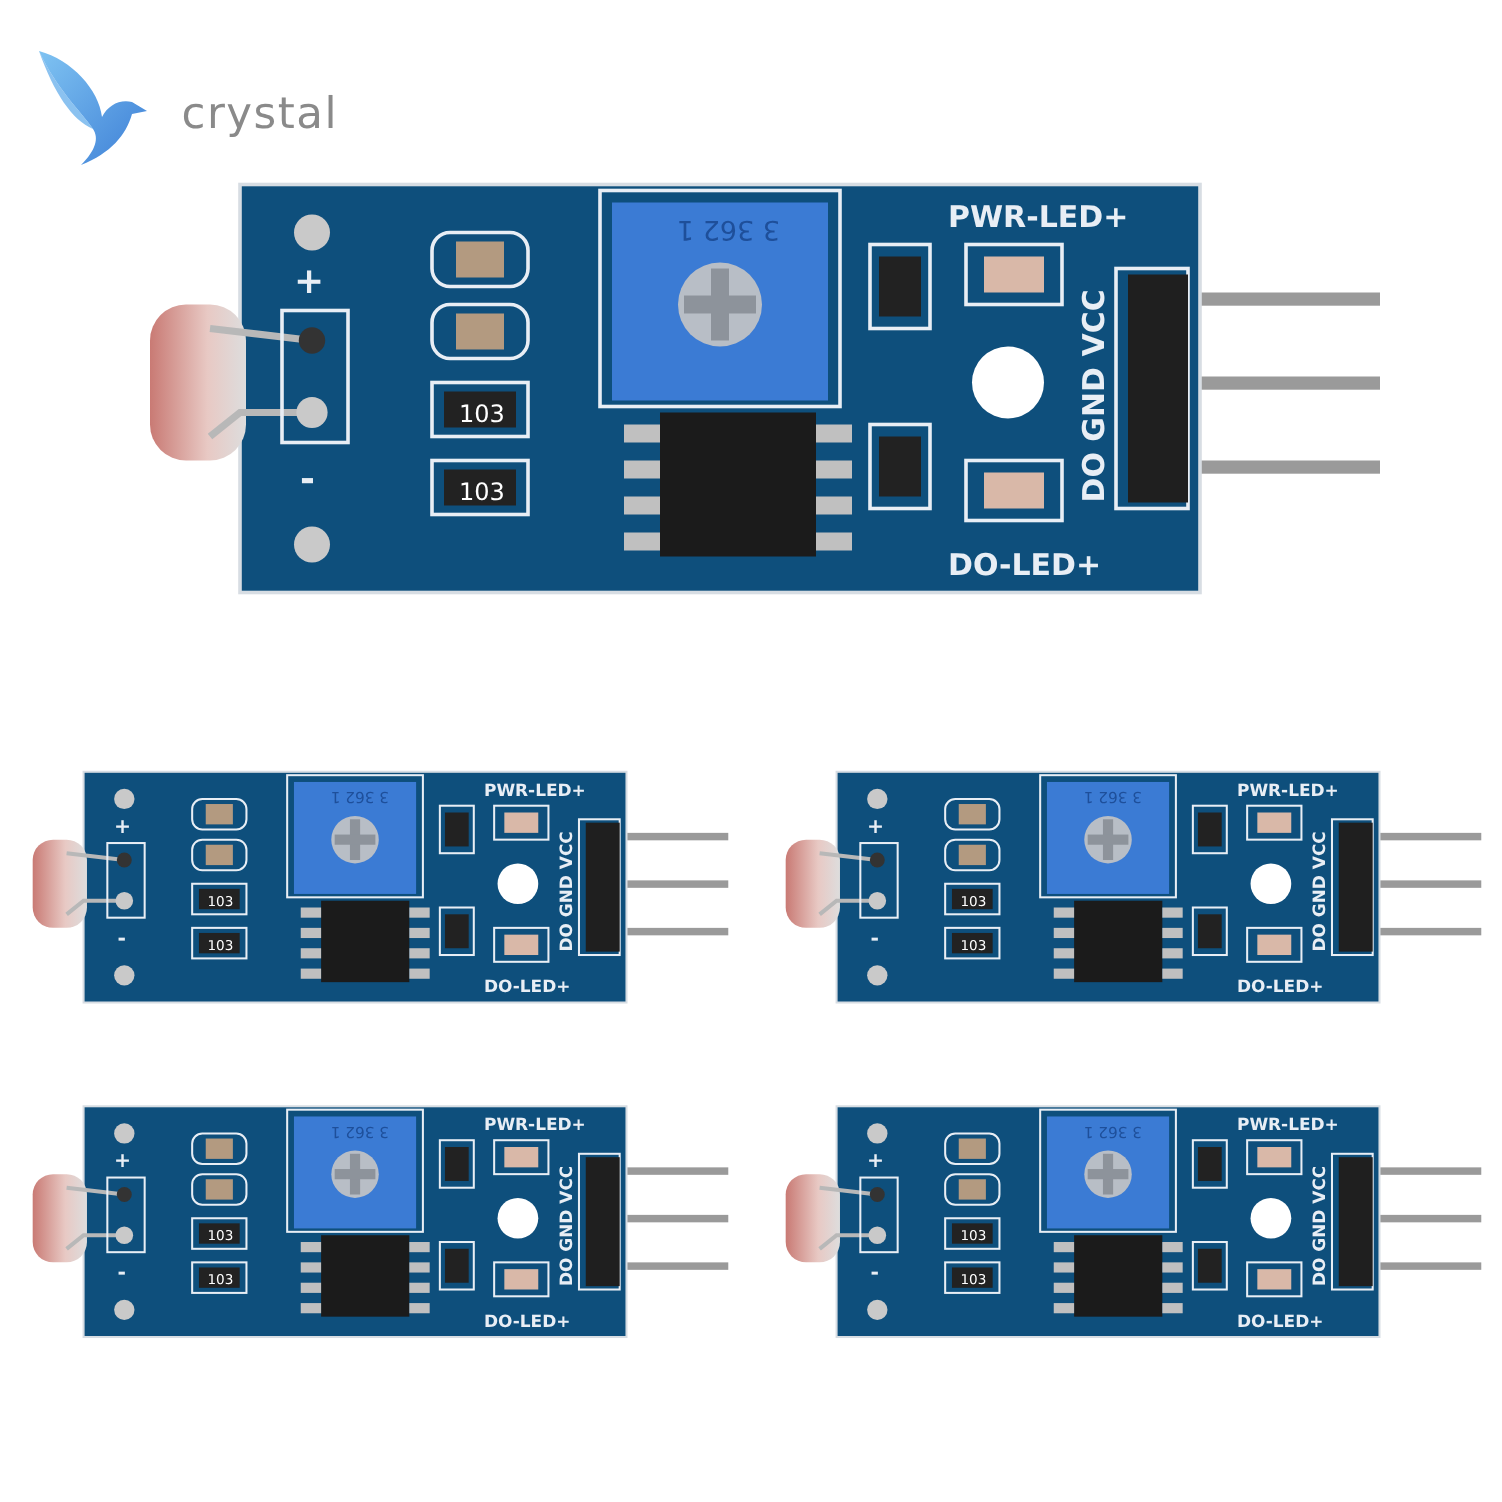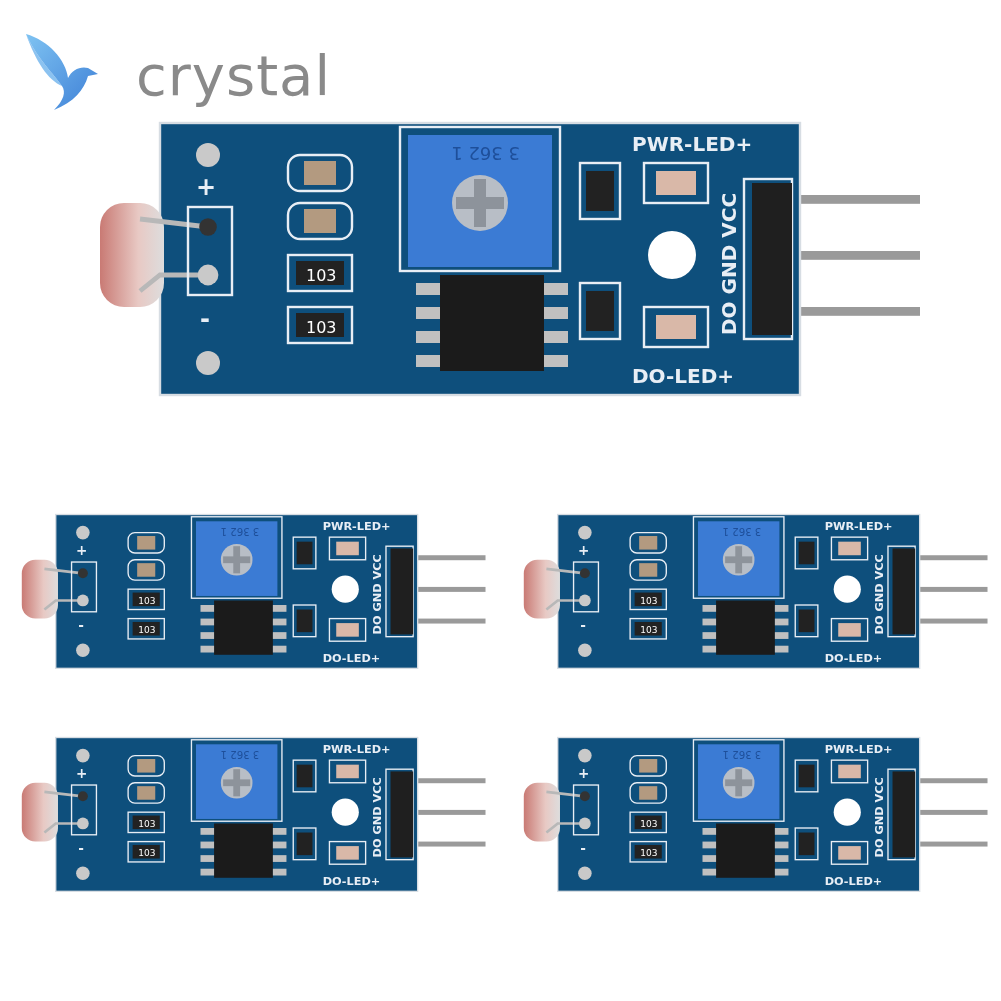--- a/index.html
+++ b/index.html
@@ -1,18 +1,18 @@
 <!DOCTYPE html>
 <html><head>
 <meta charset="utf-8">
 <style>
   html,body{margin:0;padding:0;background:#ffffff;}
   body{width:1001px;height:1001px;position:relative;overflow:hidden;font-family:"DejaVu Sans",sans-serif;}
   .logo{position:absolute;left:18px;top:30px;display:flex;align-items:center;}
-  .logo-text{font-family:"DejaVu Sans",sans-serif;font-size:56px;color:#8a8a8a;margin-left:28px;letter-spacing:1px;}
+  .logo-text{font-family:"DejaVu Sans",sans-serif;font-size:29px;color:#8a8a8a;margin-left:13px;letter-spacing:1px;}
   .module{position:absolute;}
   .module svg{display:block;overflow:visible;}
   .silk{font-family:"DejaVu Sans",sans-serif;fill:#e8eef5;font-weight:bold;}
 </style>
 </head>
 <body>
 
 <div class="logo">
   <svg width="90" height="90" viewBox="0 0 90 90">
     <defs>

